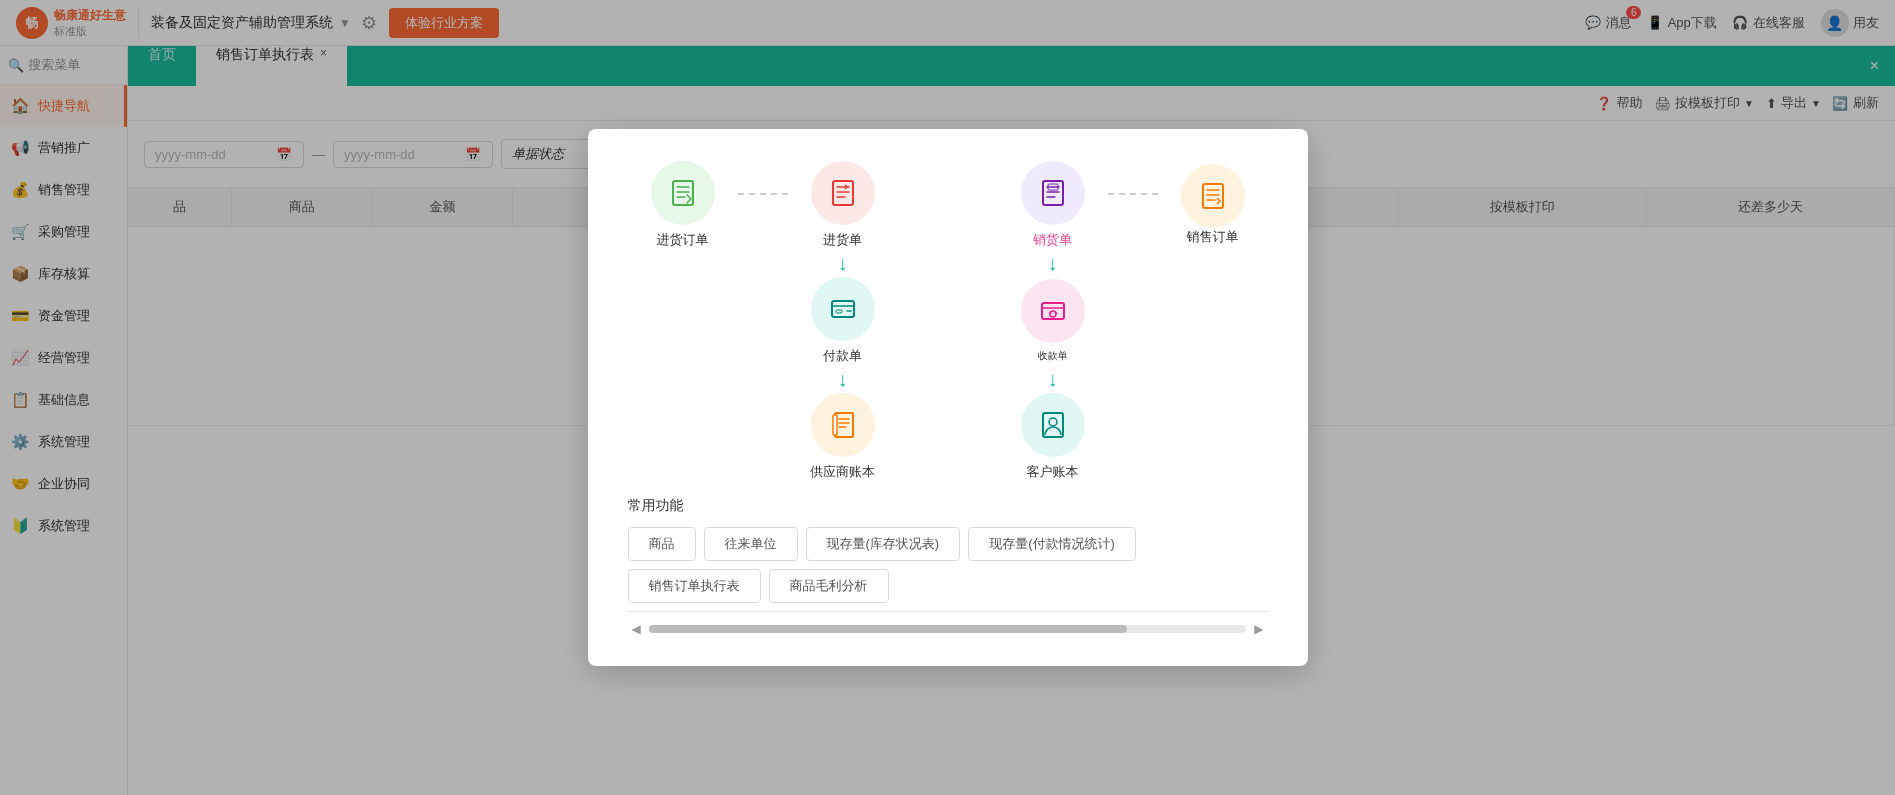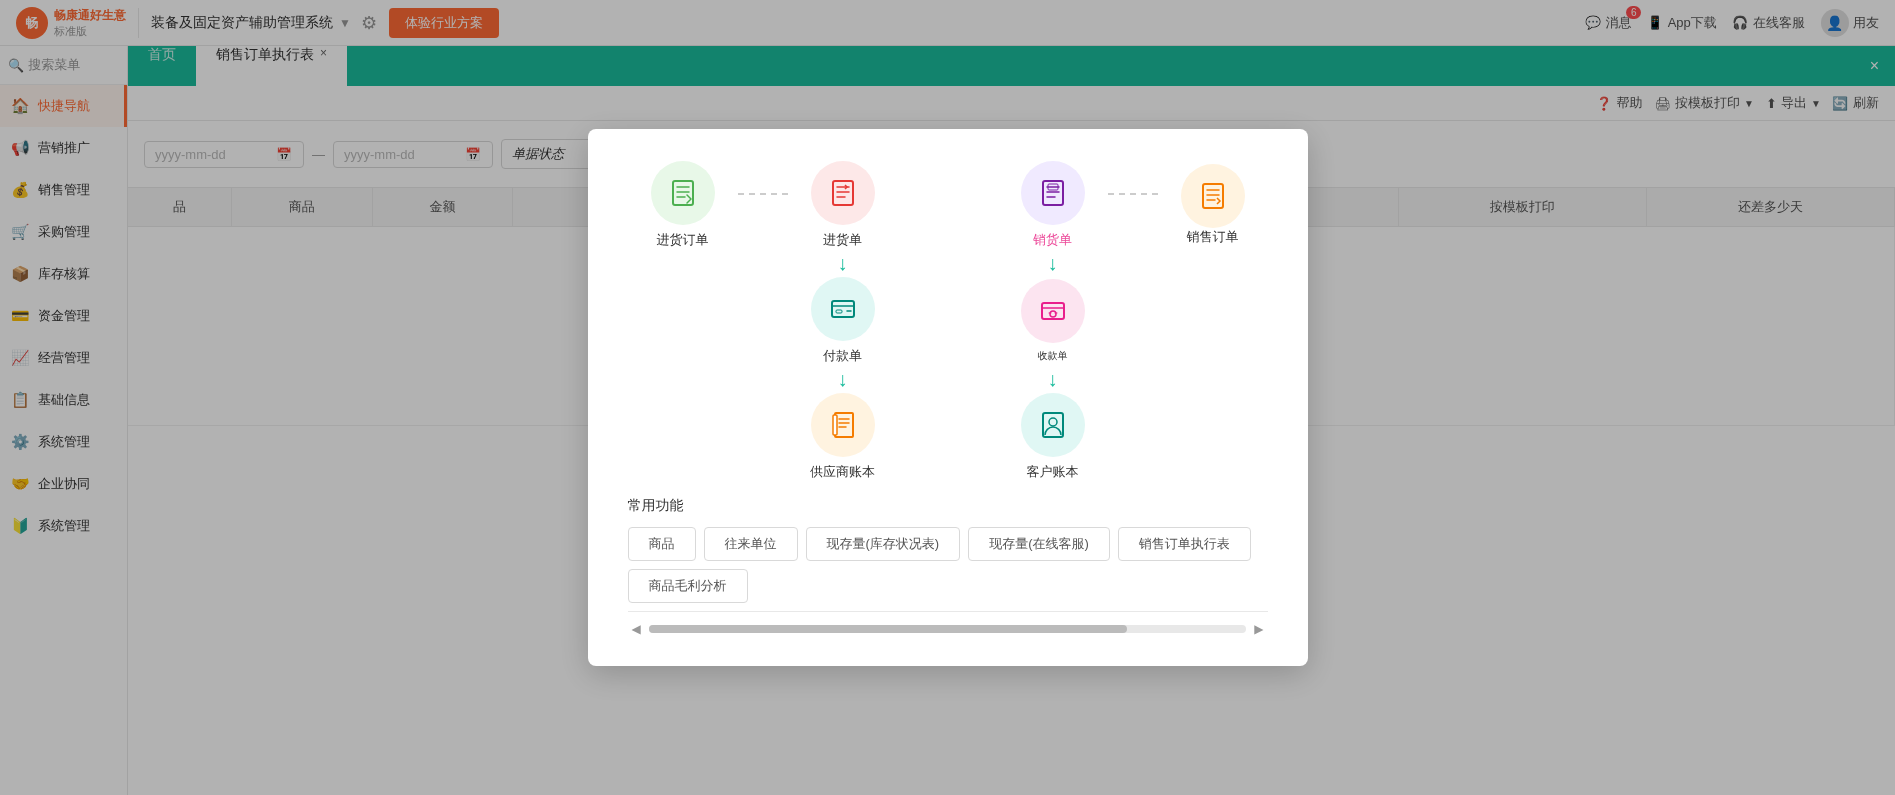--- a/index.html
+++ b/index.html
@@ -408,21 +408,21 @@
         <div></div>
       </div>
     </div>
 
     <div class="common-functions">
       <div class="common-title">常用功能</div>
       <div class="btn-grid">
         <button class="func-btn">商品</button>
         <button class="func-btn">往来单位</button>
         <button class="func-btn">现存量(库存状况表)</button>
-        <button class="func-btn">现存量(在线客服)</button>
+        <button class="func-btn">现存量(付款情况统计)</button>
         <button class="func-btn">销售订单执行表</button>
         <button class="func-btn">商品毛利分析</button>
       </div>
     </div>
 
     <div class="scrollbar-container">
       <span class="scroll-arrow">◀</span>
       <div class="scroll-track">
         <div class="scroll-thumb"></div>
       </div>

